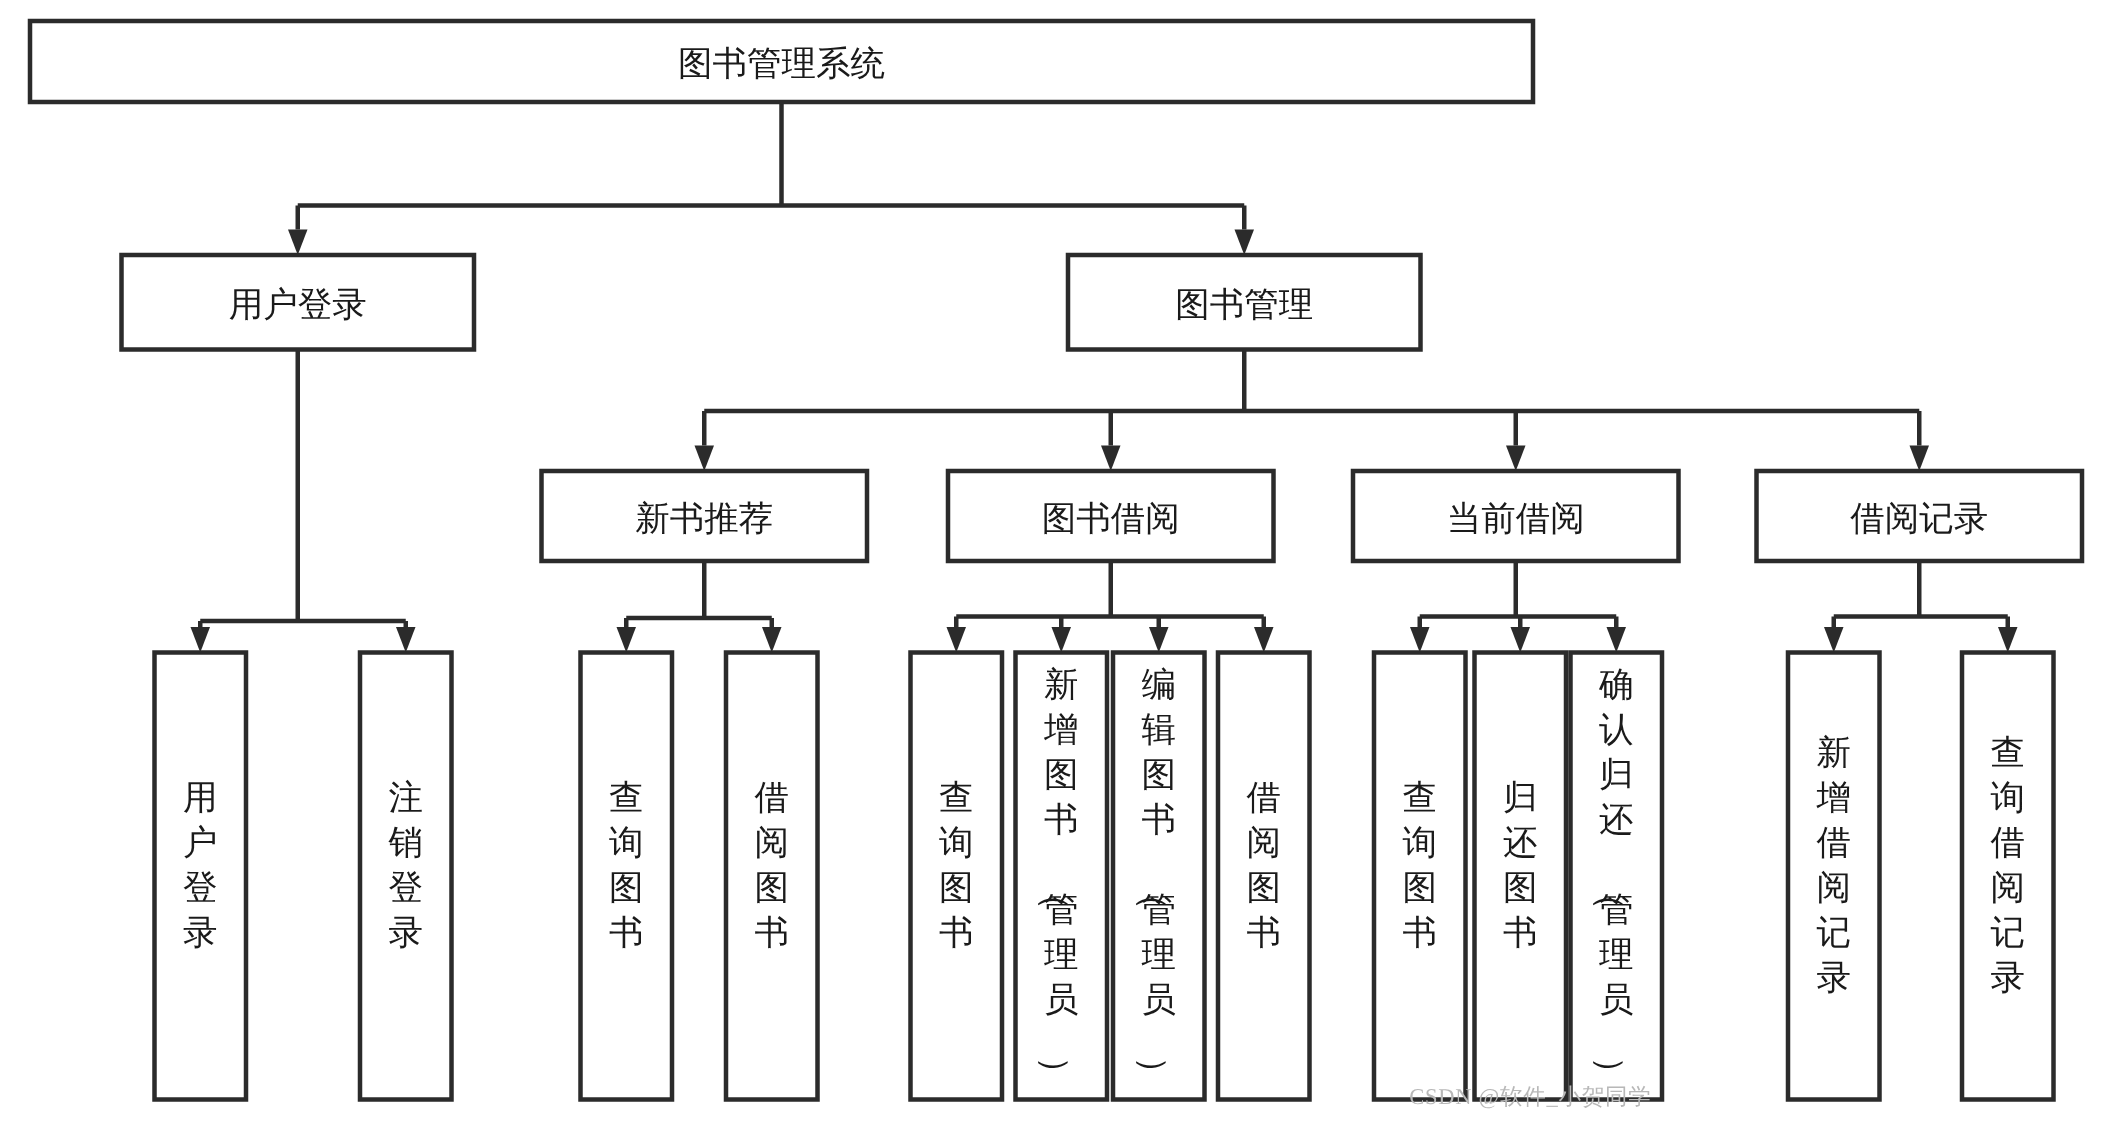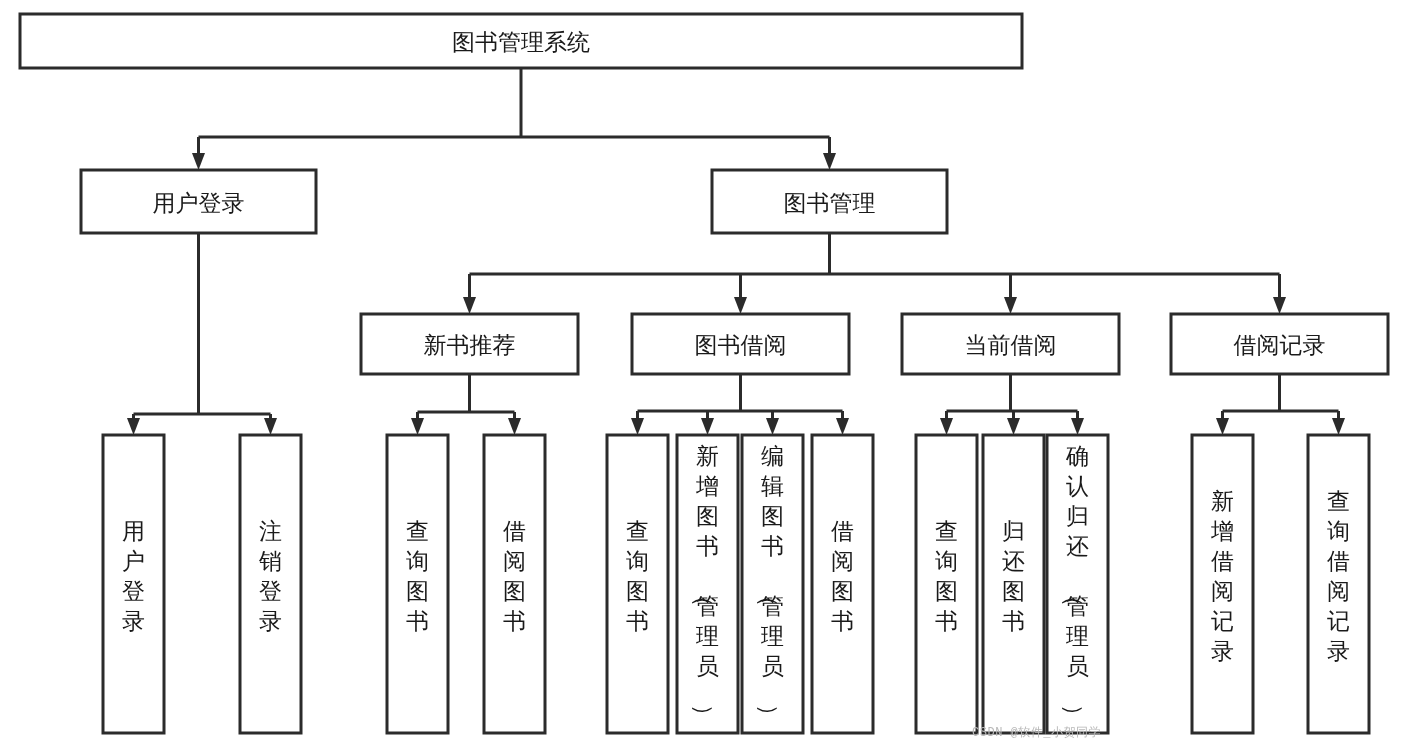--- a/index.html
+++ b/index.html
@@ -52,22 +52,22 @@
   .node-label-v {
     font-family: "Liberation Sans", "DejaVu Sans", sans-serif;
     font-size: 23px;
     fill: #1a1a1a;
     text-anchor: middle;
   }
   .watermark {
     position: absolute;
     right: 10px;
     bottom: 6px;
-    font-family: Liberation Mono, monospace;
-    font-size: 12px;
+    font-family: Liberation Serif, serif;
+    font-size: 15px;
     color: #b8b8b8;
     white-space: nowrap;
     letter-spacing: 0.5px;
     user-select: none;
   }
 </style>
 </head>
 <body>
 
 <div id="diagram-root">

